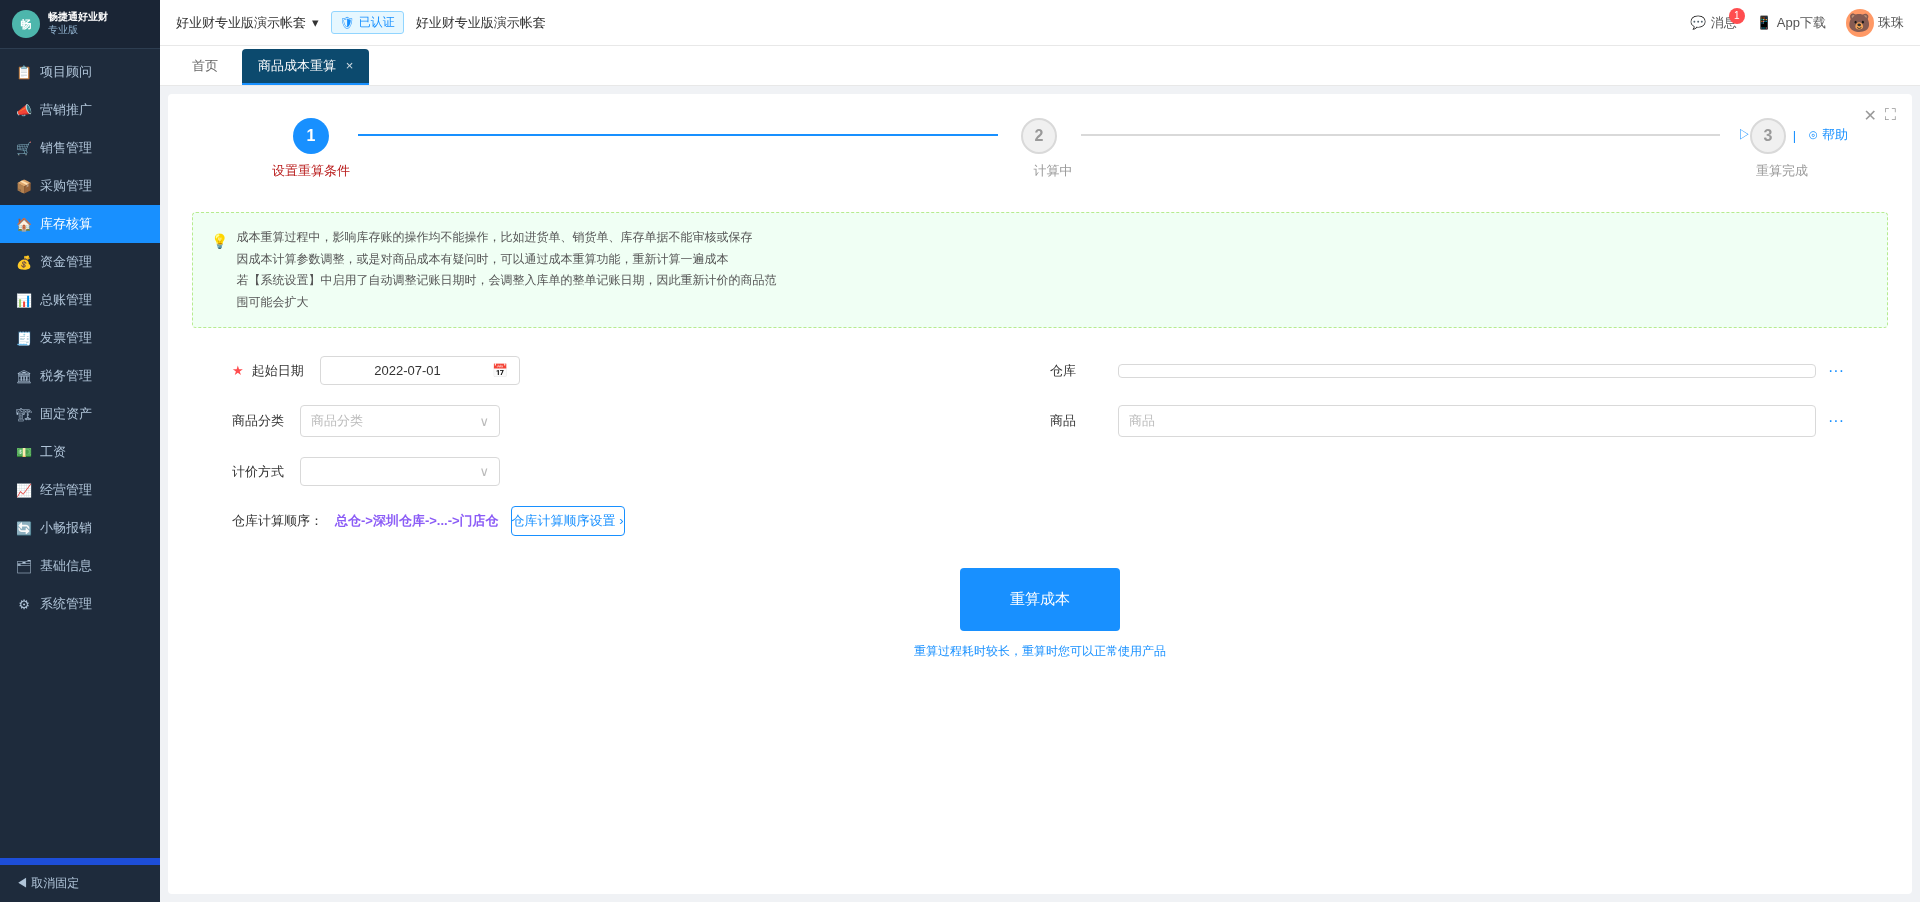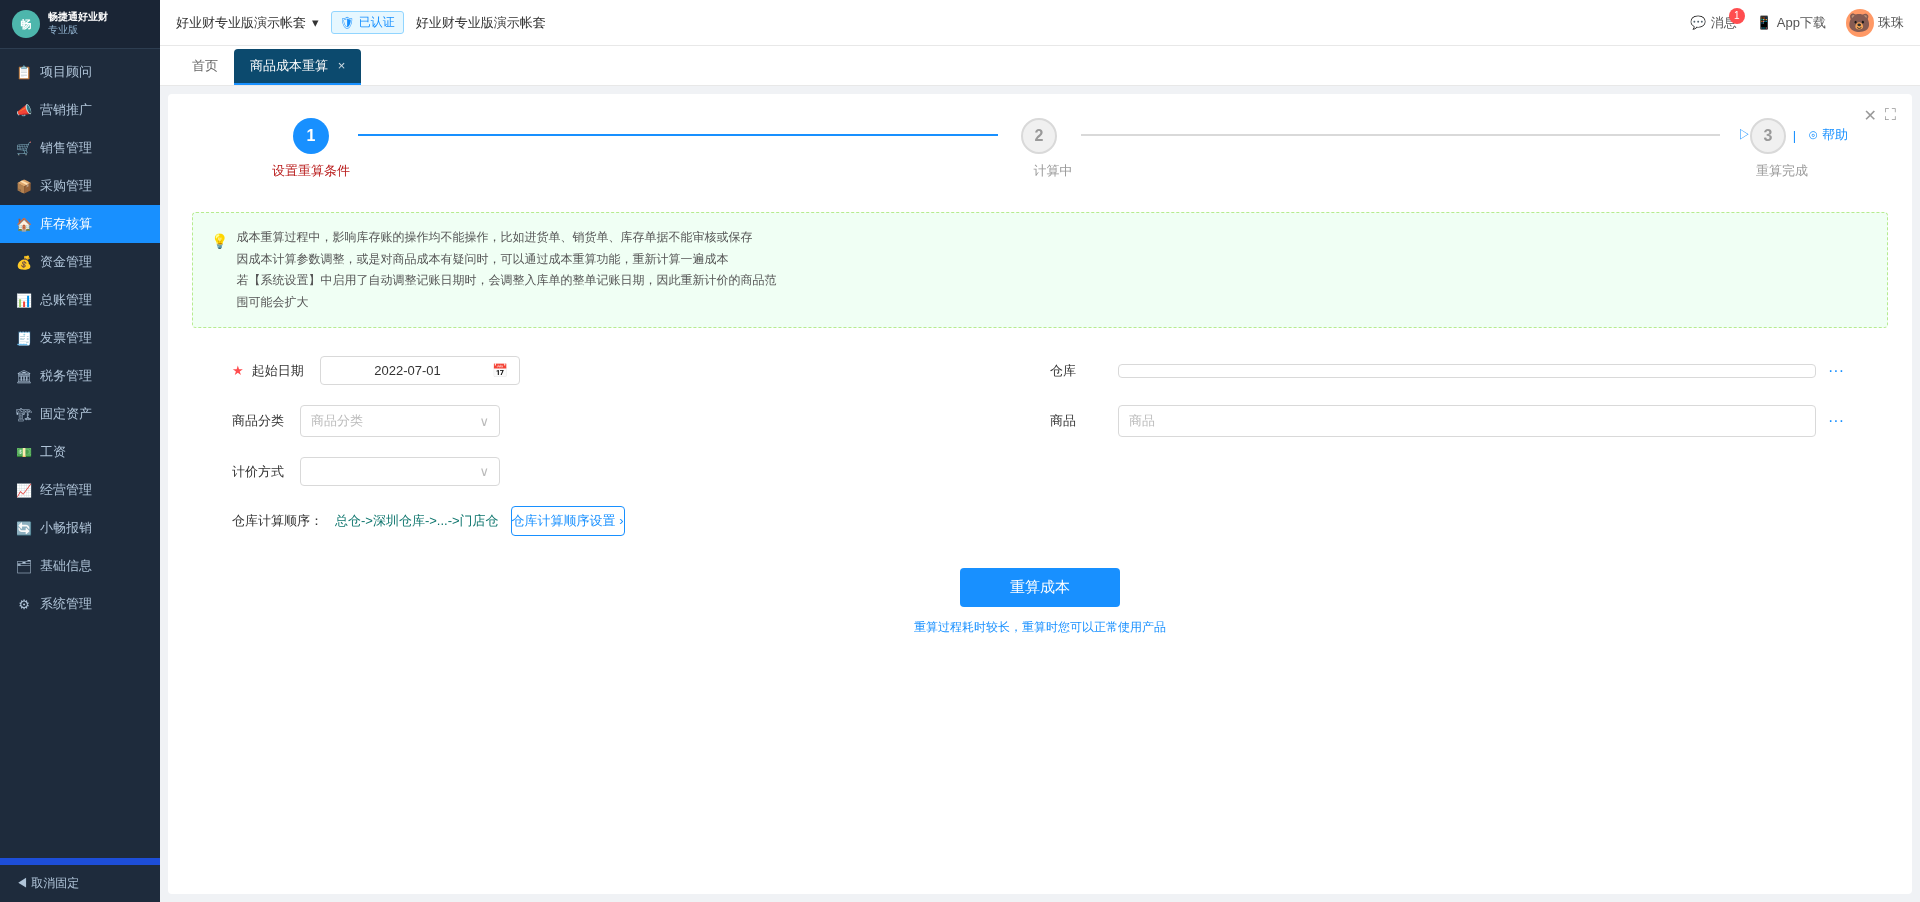--- a/index.html
+++ b/index.html
@@ -111,21 +111,21 @@
 
     
     .tabbar {
       background: white;
       height: 40px;
       display: flex;
       align-items: flex-end;
       padding: 0 16px;
       border-bottom: 1px solid #e8e8e8;
       flex-shrink: 0;
-      gap: 0;
+      gap: 8px;
     }
     .tab {
       padding: 8px 16px;
       font-size: 13px;
       cursor: pointer;
       color: #666;
       border-bottom: 2px solid transparent;
       white-space: nowrap;
     }
     .tab.active {
@@ -257,42 +257,42 @@
       color: #1890ff; font-size: 16px; cursor: pointer;
       padding: 4px;
     }
 
     
     .warehouse-order {
       display: flex; align-items: center; gap: 12px;
       margin-bottom: 20px;
     }
     .warehouse-label { font-size: 13px; color: #333; }
-    .warehouse-value { font-size: 13px; color: #0f766e; }
+    .warehouse-value { font-size: 13px; color: #8b5cf6; font-weight: bold; }
     .warehouse-btn {
       background: white;
       border: 1px solid #1890ff;
       color: #1890ff;
       padding: 5px 0;
       border-radius: 4px;
       font-size: 13px;
       cursor: pointer;
       display: flex; align-items: center; gap: 4px;
     }
 
     
     .submit-section {
       display: flex; flex-direction: column; align-items: center;
       margin-top: 32px; gap: 12px;
     }
     .submit-btn {
       background: #1890ff;
       color: white;
       border: none;
-      padding: 10px 48px;
+      padding: 22px 48px;
       border-radius: 4px;
       font-size: 15px;
       cursor: pointer;
       min-width: 160px;
     }
     .submit-hint { color: #1890ff; font-size: 12px; }
 
     
     .content::-webkit-scrollbar { width: 6px; }
     .content::-webkit-scrollbar-thumb { background: #ccc; border-radius: 3px; }

